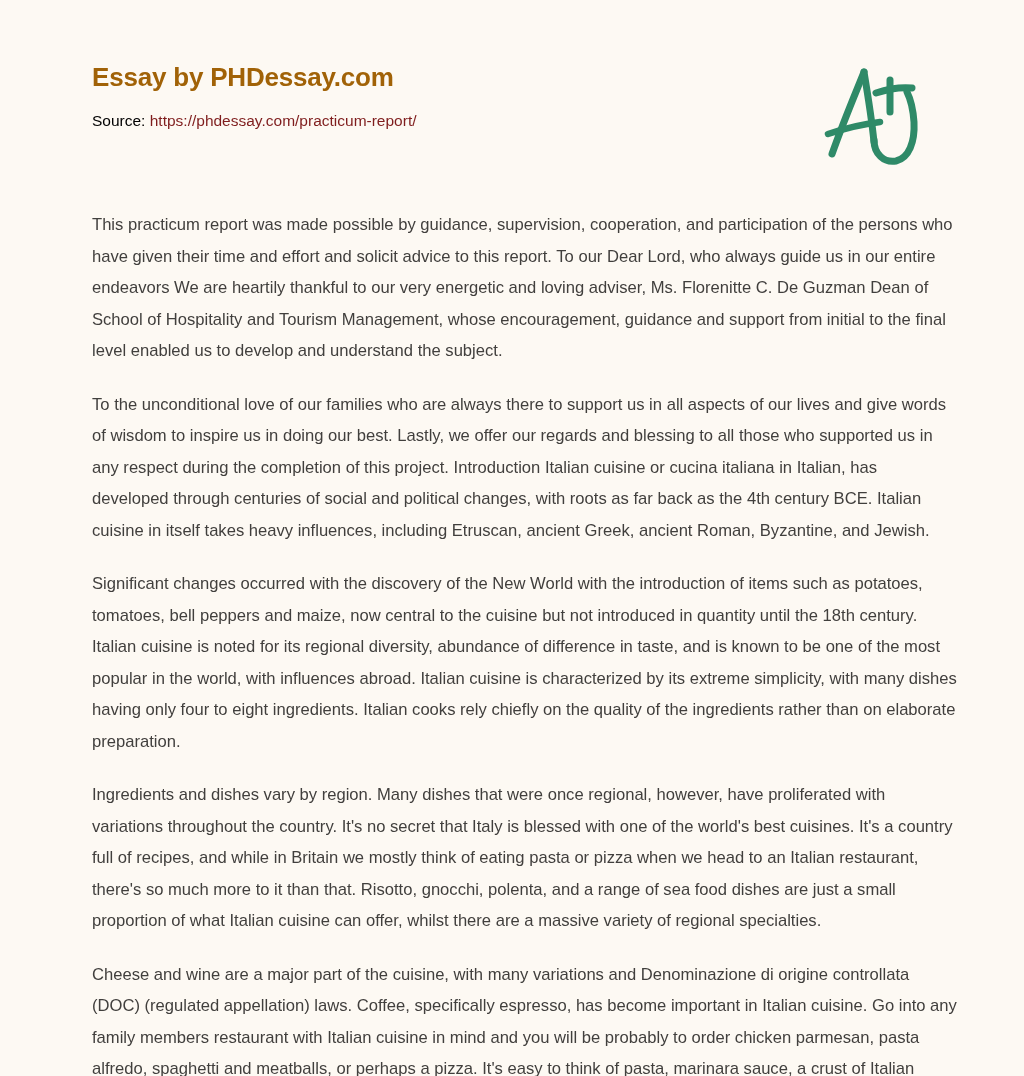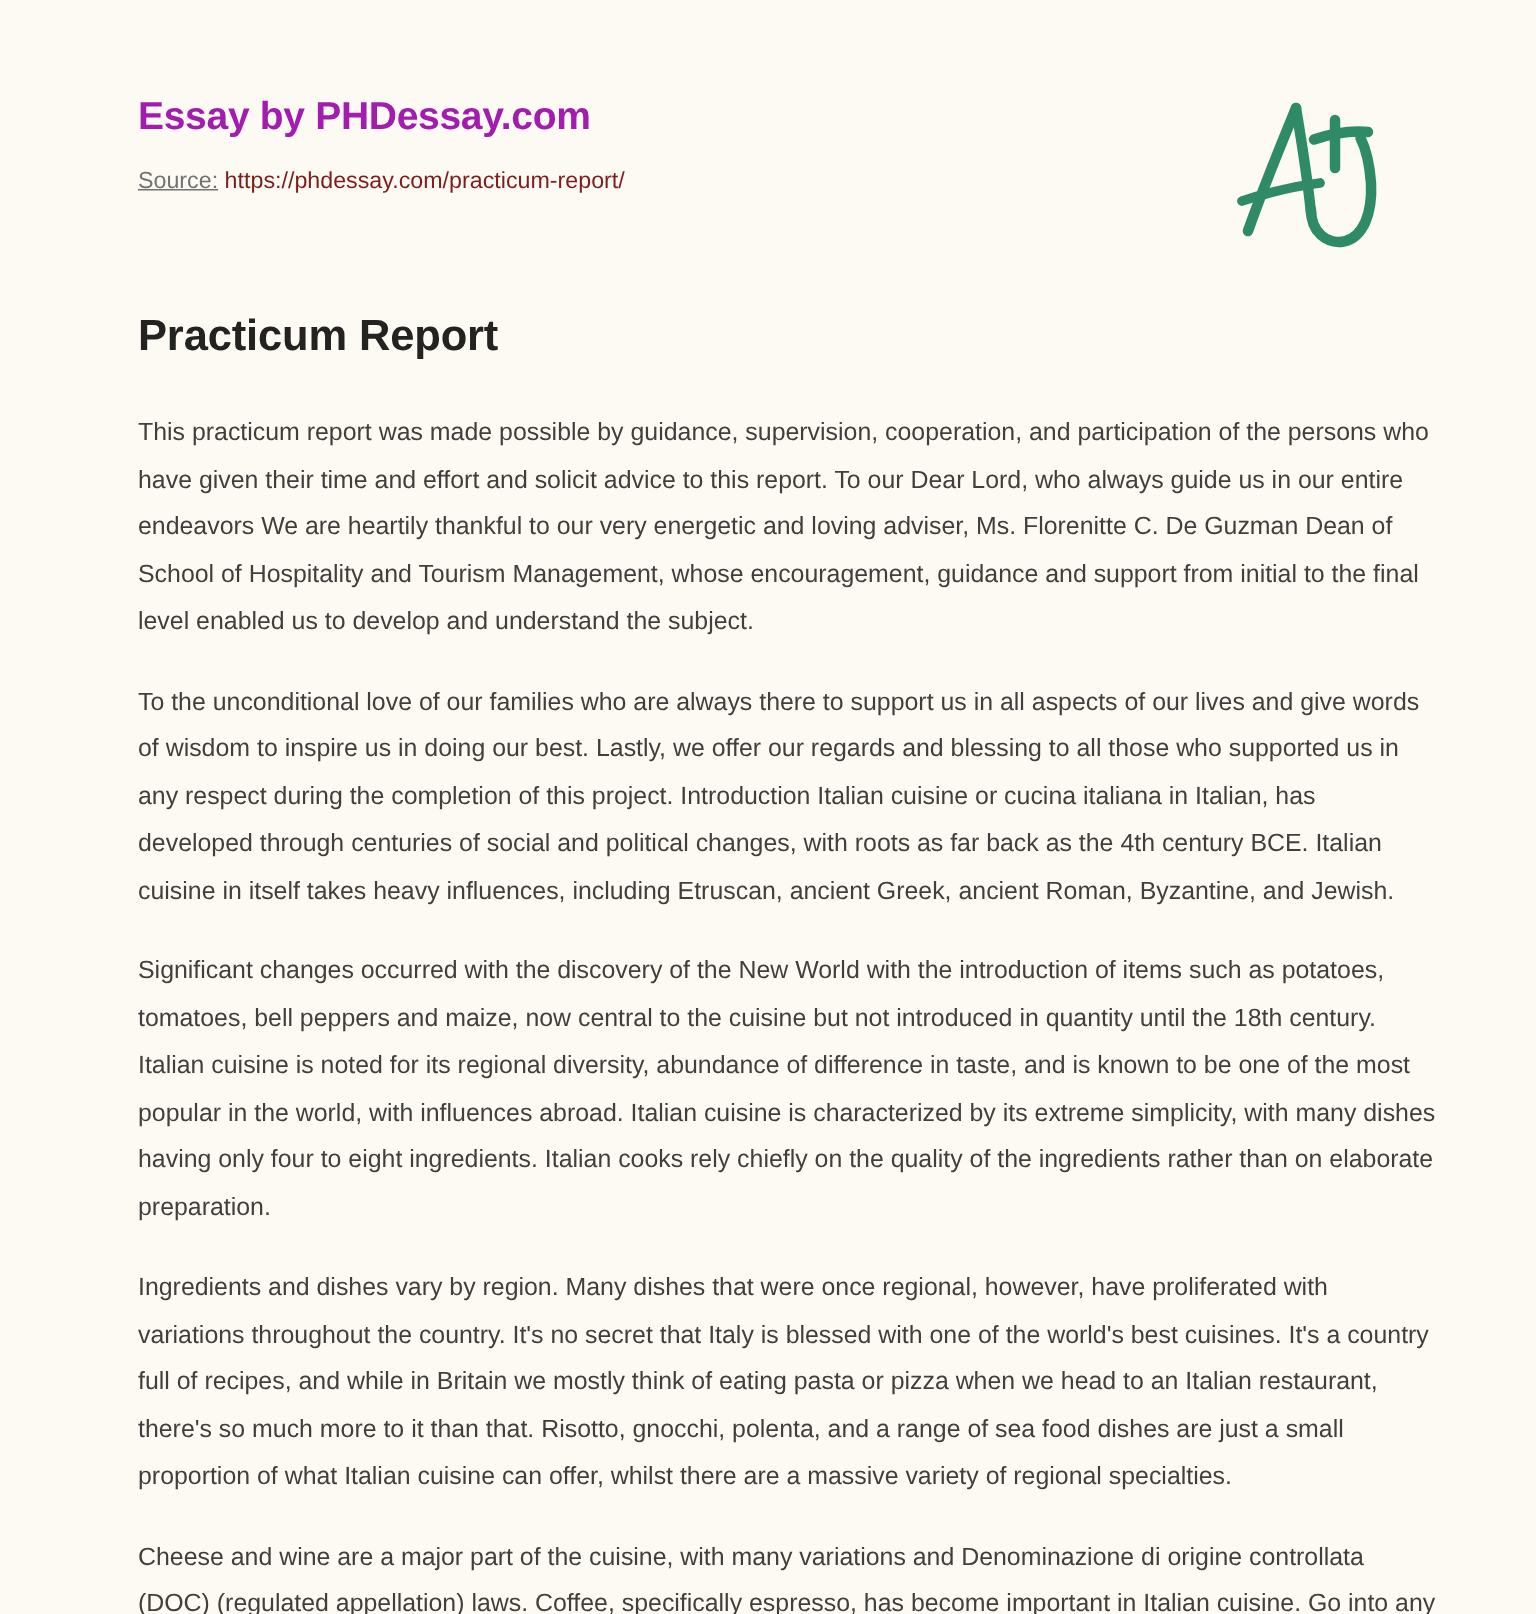--- a/index.html
+++ b/index.html
@@ -27,34 +27,33 @@
   .masthead {
     position: absolute;
     left: 92px;
     top: 62px;
     width: 864px;
   }
   .brand-title {
     font-size: 26px;
     font-weight: bold;
     letter-spacing: -0.2px;
-    color: #a21caf;
+    color: #a16207;
     margin: 0;
     line-height: 1.2;
   }
   .source-line {
     margin-top: 18px;
     font-size: 15.5px;
     line-height: 1.3;
     color: #8a8a86;
     white-space: nowrap;
   }
   .source-label {
-    color: #737373;
-    text-decoration: underline;
+    color: #000000;
   }
   .source-url {
     color: #7f1d1d;
     text-decoration: none;
   }
 
   
   .logo {
     position: absolute;
     left: 812px;
@@ -120,21 +119,20 @@
         <path d="M78 18 L 78 50" stroke-width="7"></path>
 
         <path d="M64 31 C 76 27, 90 25, 100 26" stroke-width="7"></path>
 
         <path d="M62 78 C 62 92, 72 101, 84 99 C 97 96, 103 80, 102 60 C 101 46, 98 36, 95 30" stroke-width="7"></path>
       </g>
     </svg>
   </div>
 
   <article class="article">
-    <h2 class="article-title">Practicum Report</h2>
 
     <div class="article-body" id="article-body">
       <p>This practicum report was made possible by guidance, supervision, cooperation, and participation of the persons who have given their time and effort and solicit advice to this report. To our Dear Lord, who always guide us in our entire endeavors We are heartily thankful to our very energetic and loving adviser, Ms. Florenitte C. De Guzman Dean of School of Hospitality and Tourism Management, whose encouragement, guidance and support from initial to the final level enabled us to develop and understand the subject.</p>
       <p>To the unconditional love of our families who are always there to support us in all aspects of our lives and give words of wisdom to inspire us in doing our best. Lastly, we offer our regards and blessing to all those who supported us in any respect during the completion of this project. Introduction Italian cuisine or cucina italiana in Italian, has developed through centuries of social and political changes, with roots as far back as the 4th century BCE. Italian cuisine in itself takes heavy influences, including Etruscan, ancient Greek, ancient Roman, Byzantine, and Jewish.</p>
       <p>Significant changes occurred with the discovery of the New World with the introduction of items such as potatoes, tomatoes, bell peppers and maize, now central to the cuisine but not introduced in quantity until the 18th century. Italian cuisine is noted for its regional diversity, abundance of difference in taste, and is known to be one of the most popular in the world, with influences abroad. Italian cuisine is characterized by its extreme simplicity, with many dishes having only four to eight ingredients. Italian cooks rely chiefly on the quality of the ingredients rather than on elaborate preparation.</p>
       <p>Ingredients and dishes vary by region. Many dishes that were once regional, however, have proliferated with variations throughout the country. It's no secret that Italy is blessed with one of the world's best cuisines. It's a country full of recipes, and while in Britain we mostly think of eating pasta or pizza when we head to an Italian restaurant, there's so much more to it than that. Risotto, gnocchi, polenta, and a range of sea food dishes are just a small proportion of what Italian cuisine can offer, whilst there are a massive variety of regional specialties.</p>
       <p>Cheese and wine are a major part of the cuisine, with many variations and Denominazione di origine controllata (DOC) (regulated appellation) laws. Coffee, specifically espresso, has become important in Italian cuisine. Go into any family members restaurant with Italian cuisine in mind and you will be probably to order chicken parmesan, pasta alfredo, spaghetti and meatballs, or perhaps a pizza. It's easy to think of pasta, marinara sauce, a crust of Italian bread including a glass of wine stands out as the beginning and end of Italian cuisine, especially if you grew up inside U. S.</p>
 
     </div>
   </article>

